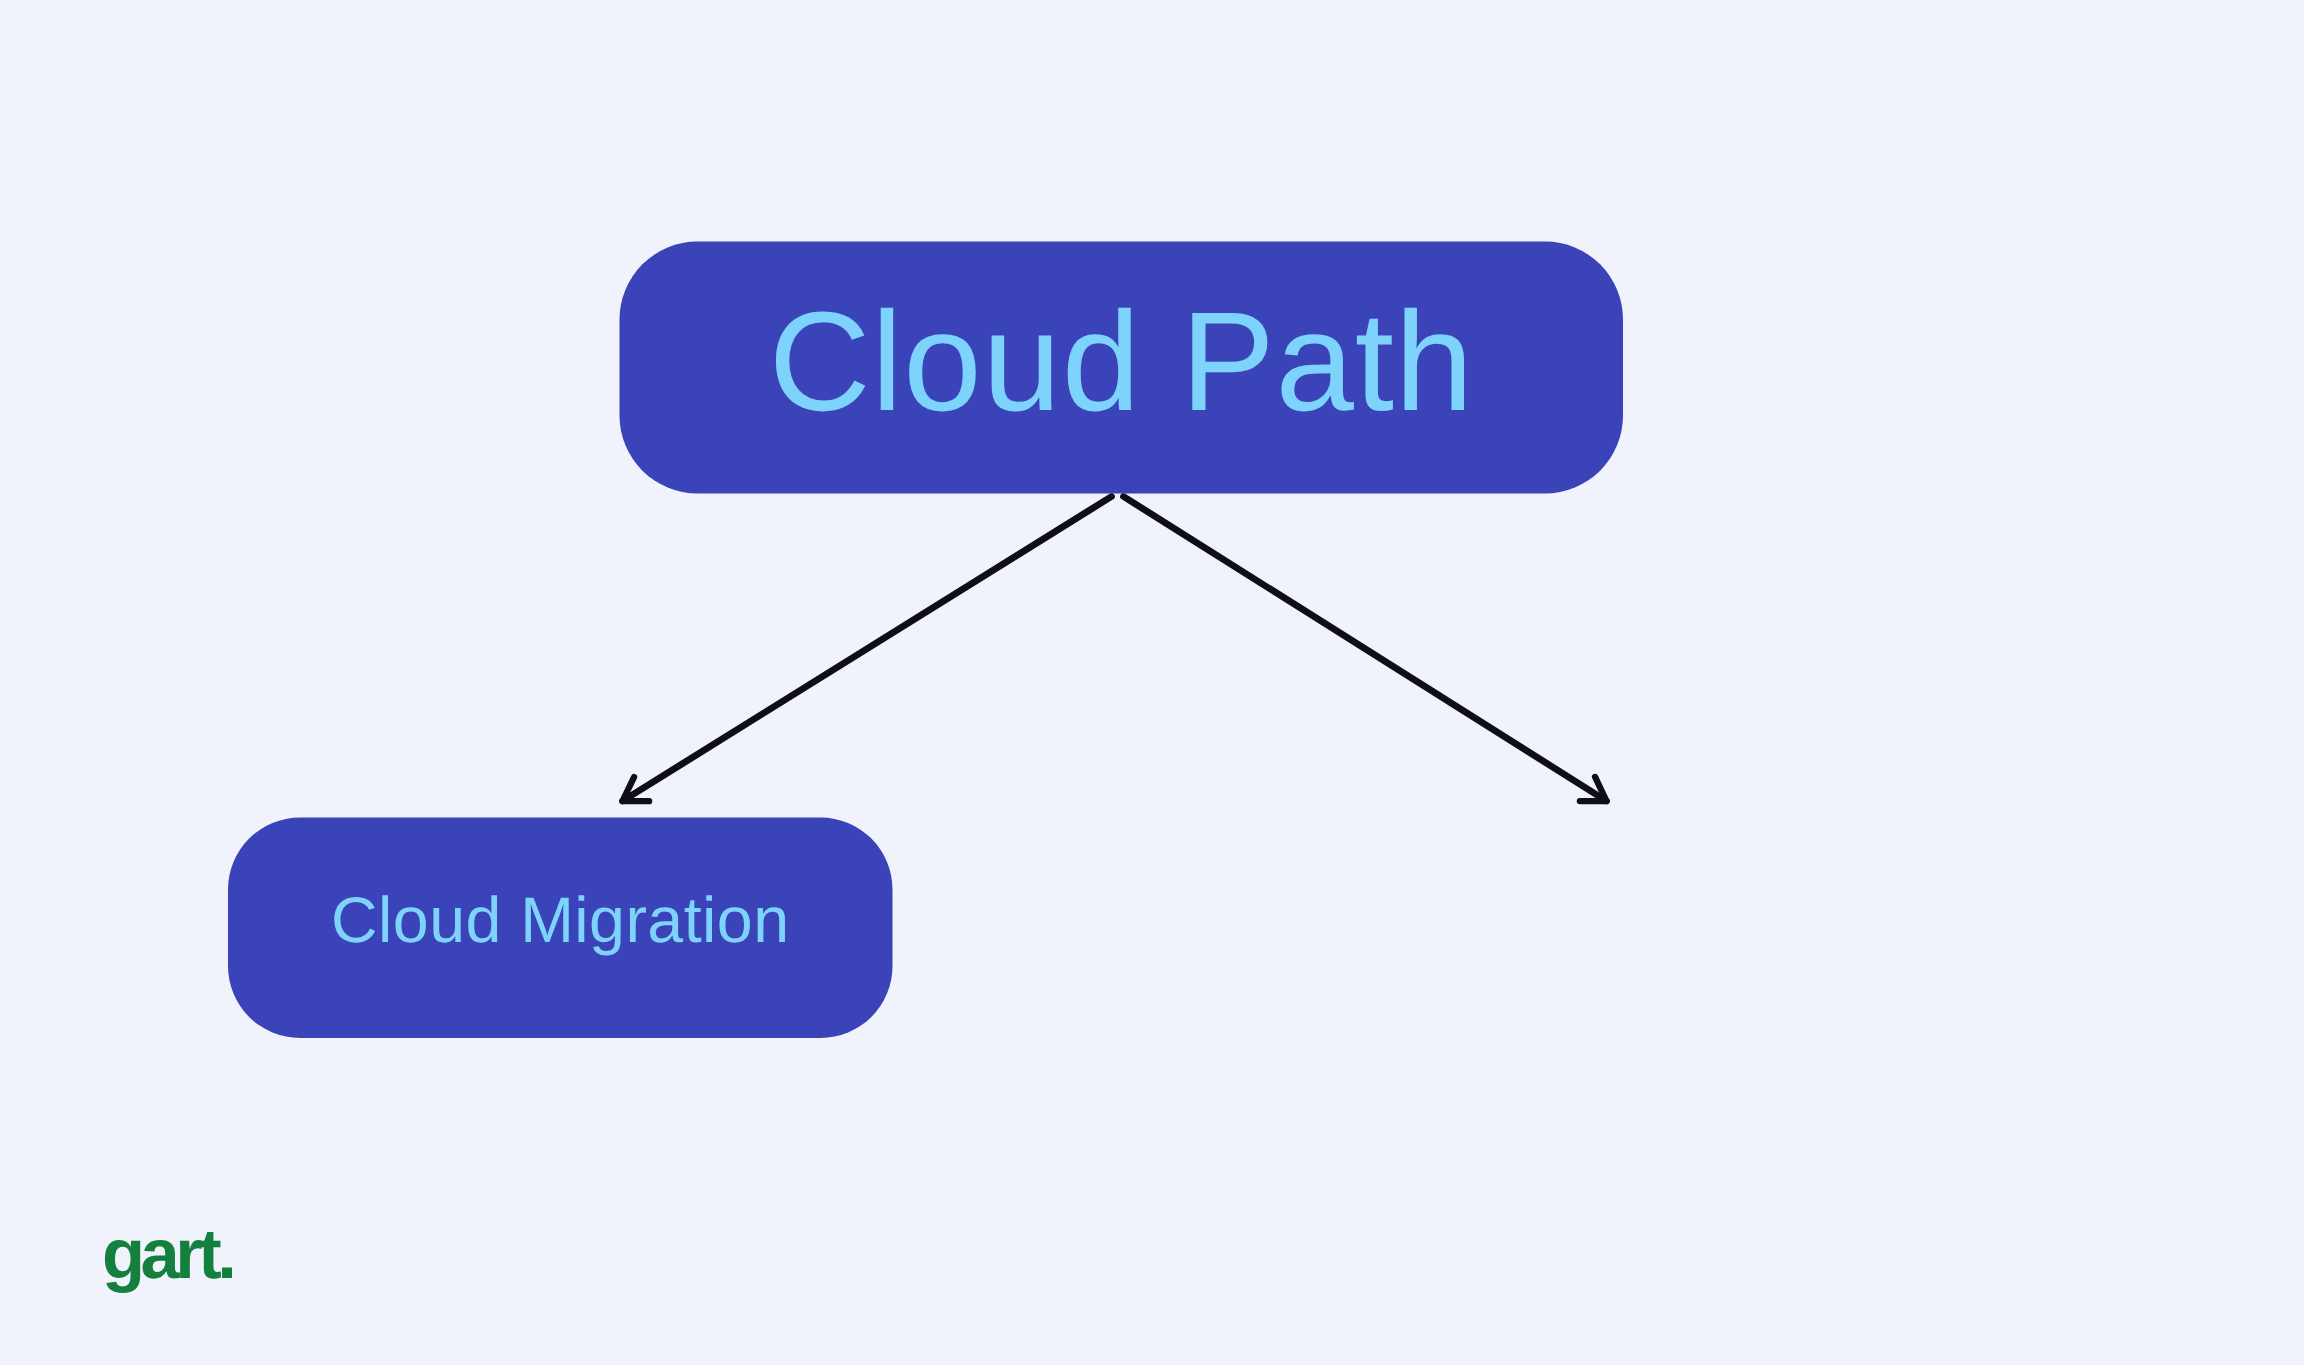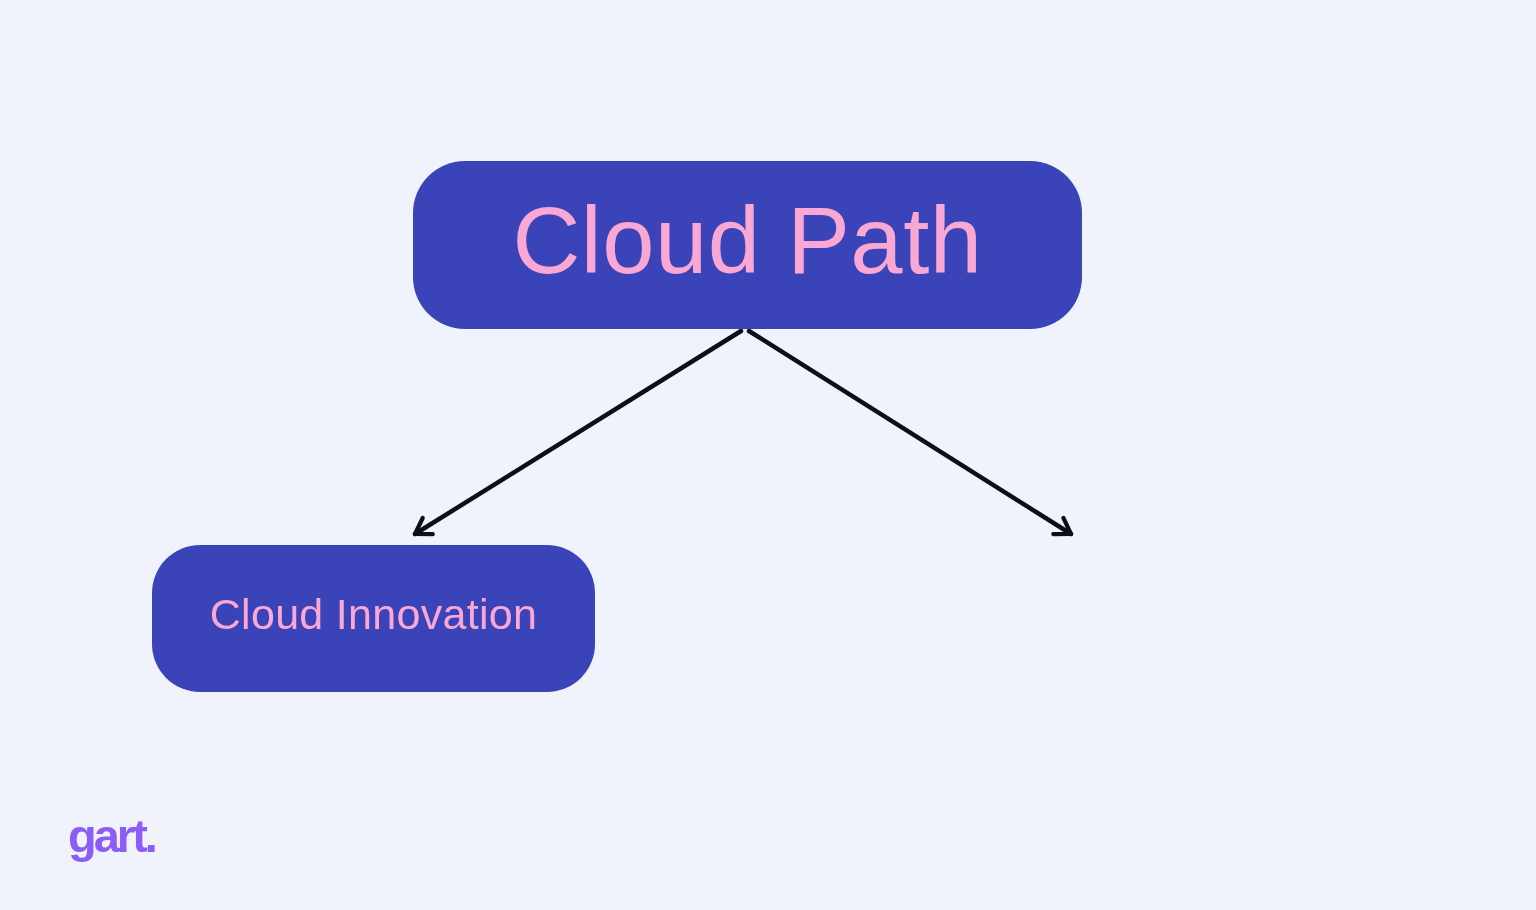--- a/index.html
+++ b/index.html
@@ -11,21 +11,21 @@
   .canvas {
     position: relative;
     width: 1536px;
     height: 910px;
     background: #F0F3FC;
     overflow: hidden;
   }
   .node {
     position: absolute;
     background: #3B43B8;
-    color: #f9a8d4;
+    color: #7dd3fc;
     display: flex;
     align-items: center;
     justify-content: center;
     text-align: center;
   }
   .node-root {
     left: 413px;
     top: 161px;
     width: 669px;
     height: 168px;
@@ -62,21 +62,21 @@
     height: 910px;
     pointer-events: none;
   }
   .logo {
     position: absolute;
     left: 68px;
     top: 808px;
     font-size: 47px;
     font-weight: 700;
     letter-spacing: -3px;
-    color: #8b5cf6;
+    color: #15803d;
   }
 </style>
 </head>
 <body>
 
 <div class="canvas">
 
   <svg class="arrows" viewBox="0 0 1536 910" xmlns="http://www.w3.org/2000/svg">
     <defs>
       <marker id="openArrow" viewBox="0 0 26 26" refX="20" refY="13" markerWidth="26" markerHeight="26" markerUnits="userSpaceOnUse" orient="auto">
@@ -85,19 +85,19 @@
     </defs>
     <line x1="741" y1="331" x2="415" y2="534" stroke-width="4.5" stroke-linecap="round" marker-end="url(#openArrow)" stroke="#0E0E14"></line>
     <line x1="749" y1="331" x2="1071" y2="534" stroke-width="4.5" stroke-linecap="round" marker-end="url(#openArrow)" stroke="#0E0E14"></line>
   </svg>
 
   <div class="node node-root">
     <span class="node-label">Cloud Path</span>
   </div>
 
   <div class="node node-child node-left">
-    <span class="node-label">Cloud Innovation</span>
+    <span class="node-label">Cloud Migration</span>
   </div>
 
 
   <div class="logo">gart.</div>
 
 </div>
 
 </body></html>

